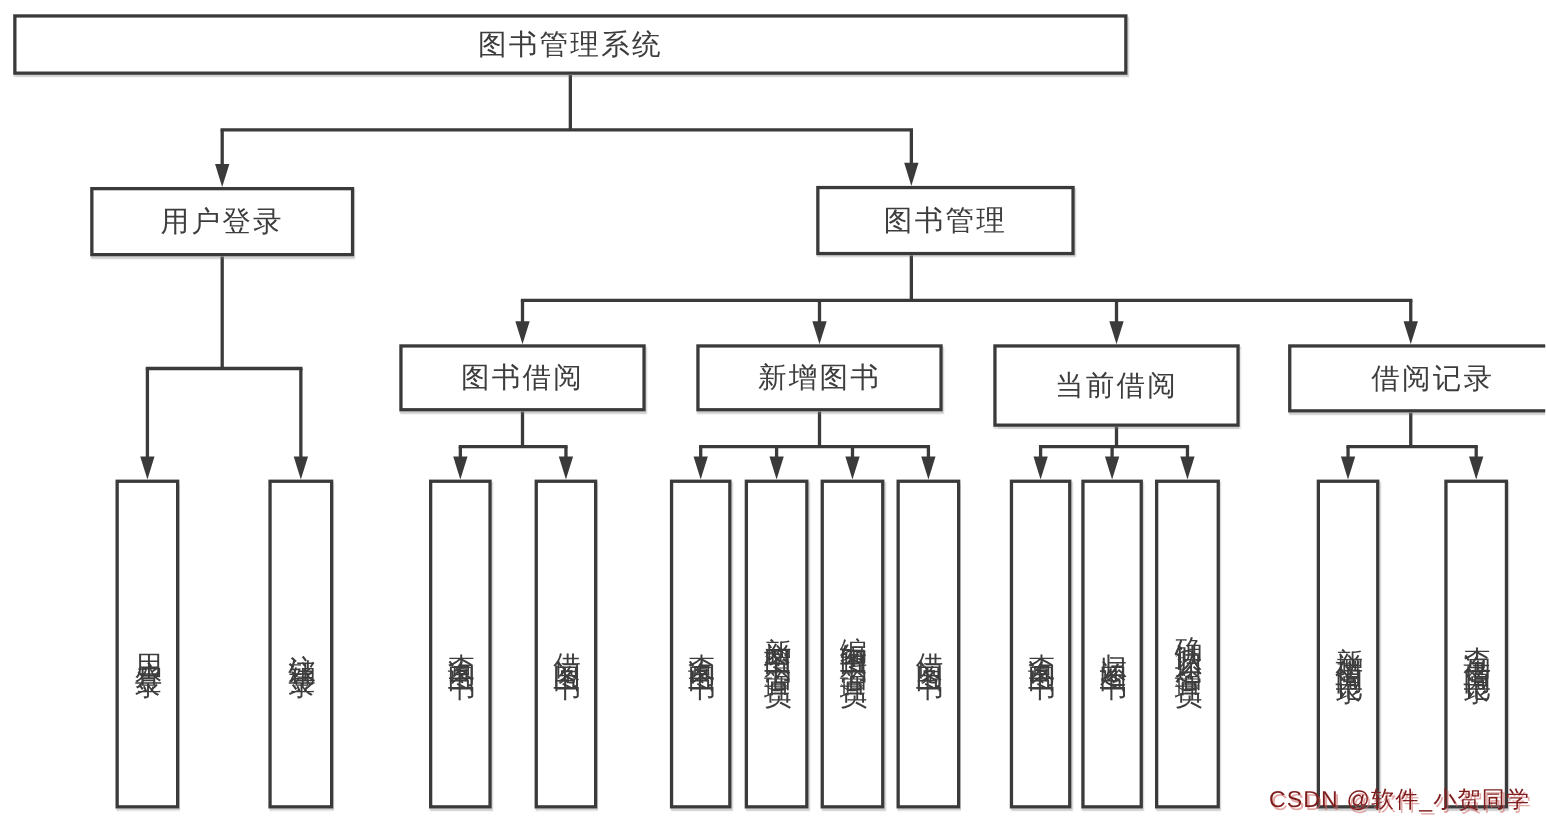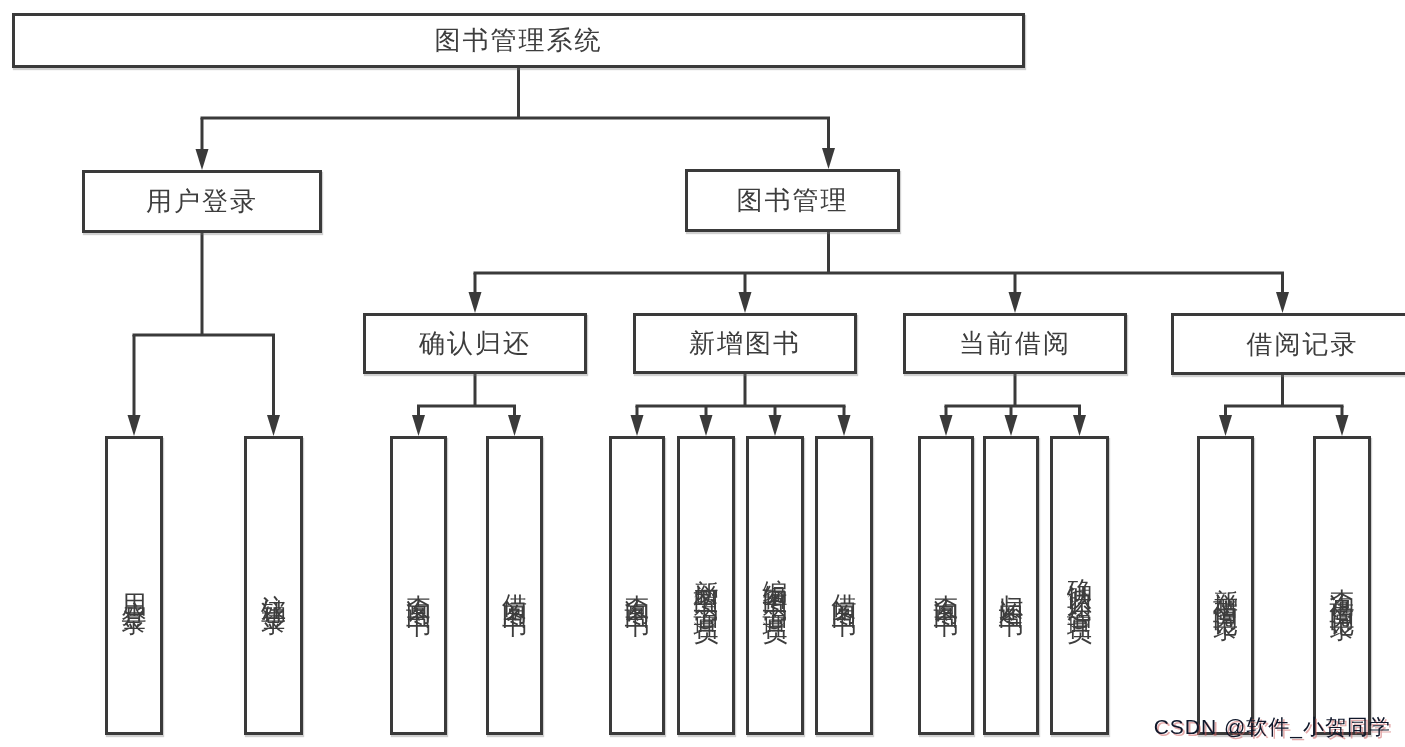--- a/index.html
+++ b/index.html
@@ -31,21 +31,21 @@
     writing-mode:vertical-rl;
     font-size:25px;
     letter-spacing:6px;
     line-height:1;
   }
   #watermark{
     position:absolute;
     right:14px;
     bottom:6px;
     font-size:21px;
-    color:#0f172a;
+    color:#7f1d1d;
     letter-spacing:1px;
     text-shadow:2px 2px 0 rgba(205,100,100,0.55);
     white-space:nowrap;
     text-align:center;
   }
 </style>
 </head>
 <body>
 
 <div id="canvas">
@@ -99,24 +99,24 @@
       <line x1="1282.5" y1="375" x2="1282.5" y2="406" stroke="#3a3a3a" stroke-width="3"></line>
       <line x1="1224" y1="406" x2="1343.5" y2="406" stroke="#3a3a3a" stroke-width="3"></line>
       <line x1="1225.5" y1="406" x2="1225.5" y2="417" stroke="#3a3a3a" stroke-width="3"></line>
       <polygon points="1219,415 1232,415 1225.5,436" fill="#3a3a3a"></polygon>
       <line x1="1342" y1="406" x2="1342" y2="417" stroke="#3a3a3a" stroke-width="3"></line>
       <polygon points="1335.5,415 1348.5,415 1342,436" fill="#3a3a3a"></polygon>
     </svg>
   <div id="nodes">
       <div class="node h" style="left: 12px; top: 13px; width: 1013px; height: 55px;">图书管理系统</div>
       <div class="node h" style="left: 82px; top: 170px; width: 240px; height: 63px;">用户登录</div>
-      <div class="node h" style="left: 685px; top: 169px; width: 215px; height: 63px;">图书管理</div>
-      <div class="node h" style="left: 363px; top: 313px; width: 224px; height: 61px;">确认归还</div>
+      <div class="node h" style="left: 742px; top: 169px; width: 235px; height: 63px;">图书管理</div>
+      <div class="node h" style="left: 363px; top: 313px; width: 224px; height: 61px;">图书借阅</div>
       <div class="node h" style="left: 633px; top: 313px; width: 224px; height: 61px;">新增图书</div>
-      <div class="node h" style="left: 903px; top: 313px; width: 224px; height: 61px; text-align: right;">当前借阅</div>
+      <div class="node h" style="left: 903px; top: 313px; width: 224px; height: 75px; text-align: right;">当前借阅</div>
       <div class="node h" style="left: 1171px; top: 313px; width: 263px; height: 62px;">借阅记录</div>
       <div class="node v" style="left: 105px; top: 436px; width: 58px; height: 299px;">用户登录</div>
       <div class="node v" style="left: 244px; top: 436px; width: 59px; height: 299px;">注销登录</div>
       <div class="node v" style="left: 390px; top: 436px; width: 57px; height: 299px;">查询图书</div>
       <div class="node v" style="left: 486px; top: 436px; width: 57px; height: 299px;">借阅图书</div>
       <div class="node v" style="left: 609px; top: 436px; width: 56px; height: 299px;">查询图书</div>
       <div class="node v" style="left: 677px; top: 436px; width: 58px; height: 299px;">新增图书（管理员）</div>
       <div class="node v" style="left: 746px; top: 436px; width: 58px; height: 299px;">编辑图书（管理员）</div>
       <div class="node v" style="left: 815px; top: 436px; width: 58px; height: 299px;">借阅图书</div>
       <div class="node v" style="left: 918px; top: 436px; width: 56px; height: 299px;">查询图书</div>

